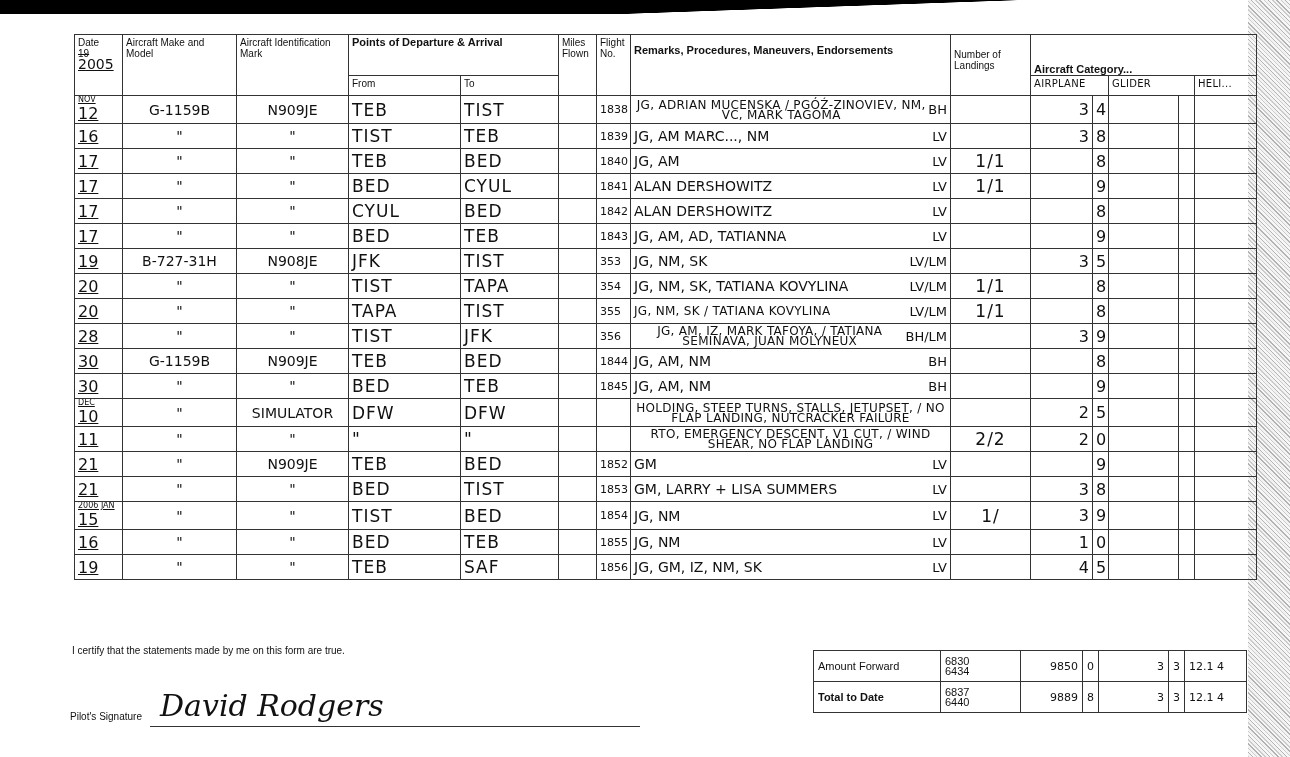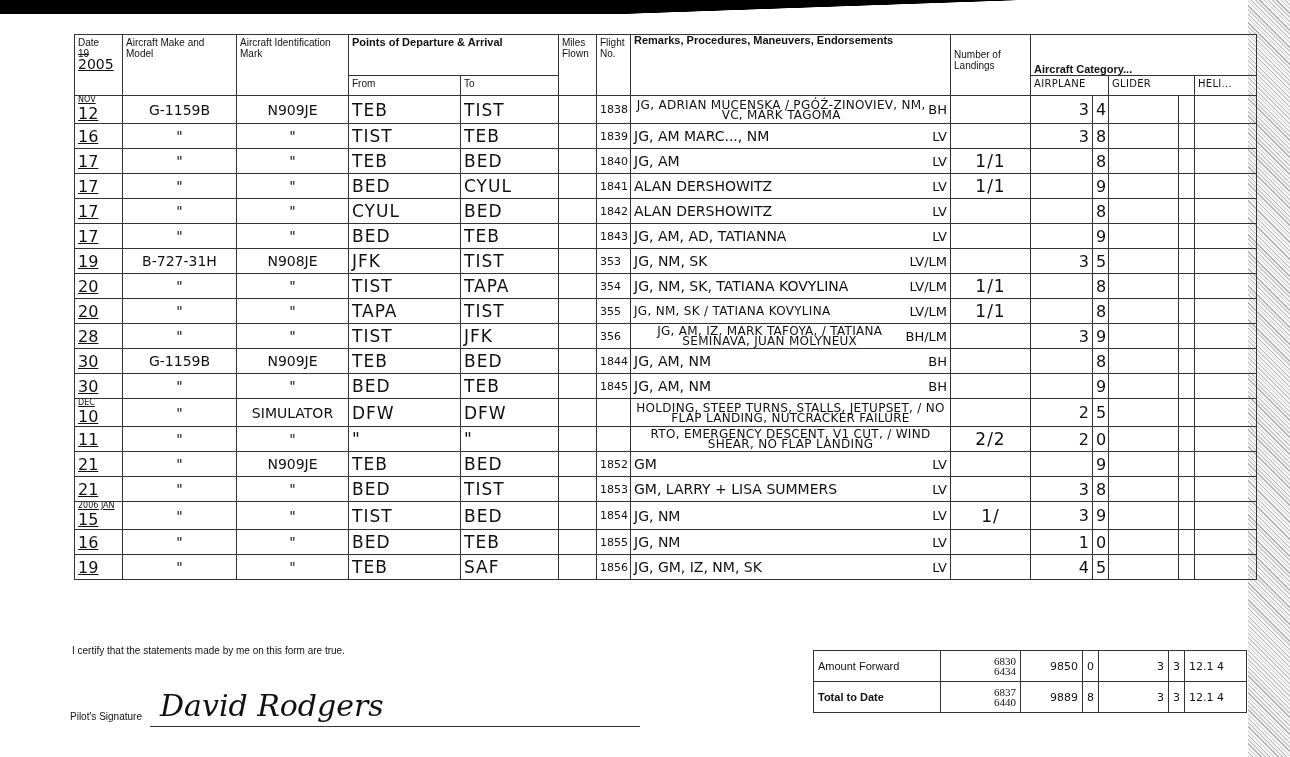--- a/index.html
+++ b/index.html
@@ -21,21 +21,21 @@
   .date{font-family:"DejaVu Sans",sans-serif;font-size:16px;text-decoration:underline;}
   .date small{display:block;font-size:8px;line-height:8px;text-decoration:none;}
   .certify{position:absolute;left:72px;top:645px;font-size:10px;}
   .sig-label{position:absolute;left:70px;top:711px;font-size:10px;}
   .sig-line{position:absolute;left:150px;top:726px;width:490px;border-bottom:1px solid #333;}
   .sig{position:absolute;left:160px;top:688px;font-family:"DejaVu Serif",serif;font-style:italic;font-size:30px;}
   table.totals{position:absolute;left:813px;top:650px;border-collapse:collapse;table-layout:fixed;}
   table.totals td{border:1px solid #333;height:30px;padding:0 4px;font-size:11px;white-space:nowrap;}
   table.totals td.lbl{width:118px;}
   table.totals td.b{font-weight:bold;}
-  .two{font-family:Liberation Serif, serif;font-size:11px;line-height:10px;text-align:right;}
+  .two{font-family:Liberation Sans, sans-serif;font-size:11px;line-height:10px;}
 </style>
 </head>
 <body>
 
 <div class="topbar"></div>
 <div class="edge"></div>
 
 <table class="log">
   <colgroup>
     <col style="width:48px">
@@ -58,21 +58,21 @@
       <th rowspan="2">
         <span>Date</span><br>
         <s>19</s><br>
         <span class="hw-md" style="text-decoration:underline">2005</span>
       </th>
       <th rowspan="2" style="white-space:normal">Aircraft Make and Model</th>
       <th rowspan="2" style="white-space:normal">Aircraft Identification Mark</th>
       <th colspan="2" class="bold">Points of Departure &amp; Arrival</th>
       <th rowspan="2" style="white-space:normal">Miles Flown</th>
       <th rowspan="2" style="white-space:normal">Flight No.</th>
-      <th rowspan="2" class="bold" style="white-space:normal;padding-top:0">Remarks, Procedures, Maneuvers, Endorsements</th>
+      <th rowspan="2" class="bold" style="white-space:normal;padding-top:10px">Remarks, Procedures, Maneuvers, Endorsements</th>
       <th rowspan="2" style="white-space:normal;padding-top:14px">Number of Landings</th>
       <th colspan="5" class="bold" style="padding-top:29px">Aircraft Category...</th>
     </tr>
     <tr style="height:20px">
       <th>From</th>
       <th>To</th>
       <th colspan="2" class="hw-sm">AIRPLANE</th>
       <th colspan="2" class="hw-sm">GLIDER</th>
       <th class="hw-sm">HELI...</th>
     </tr>

